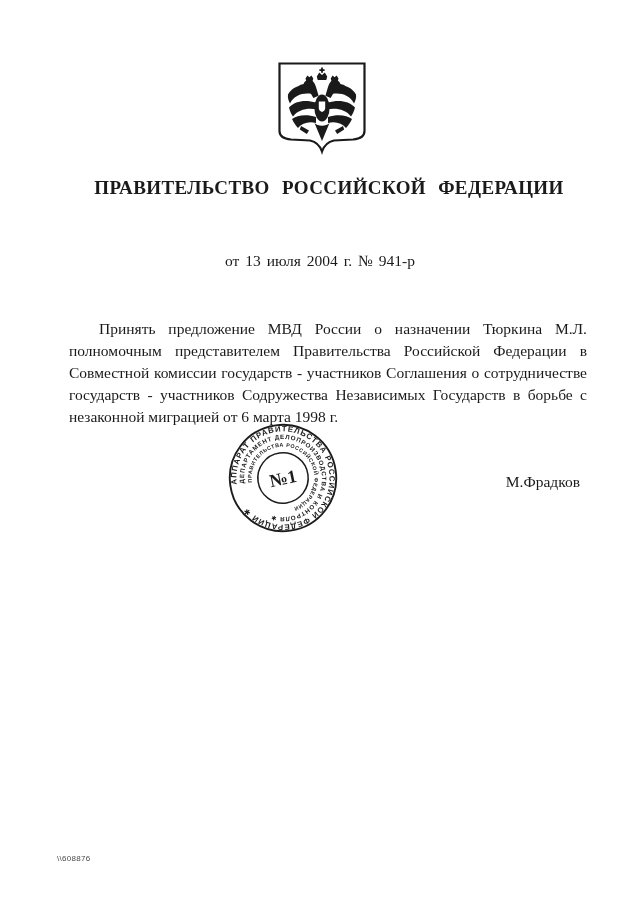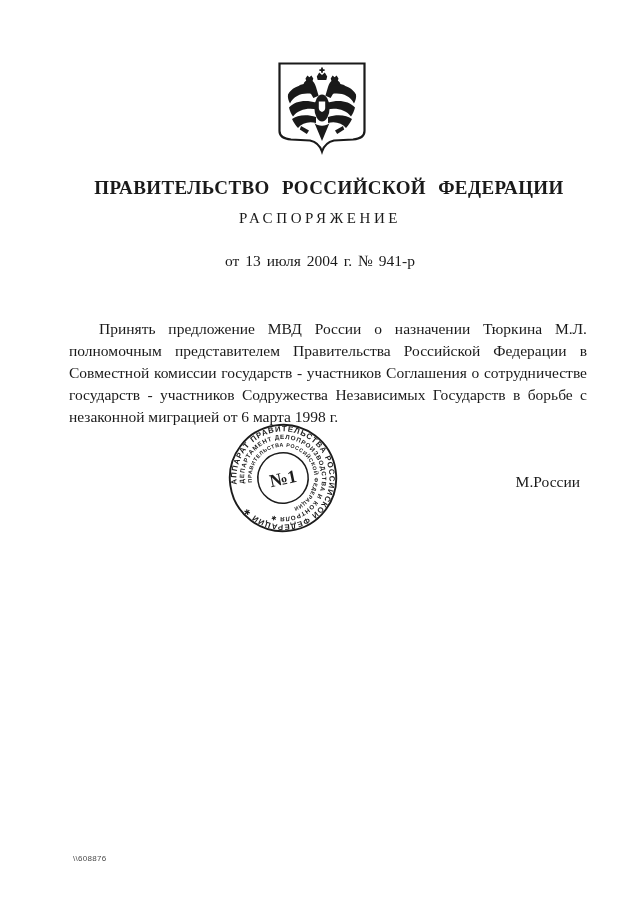--- a/index.html
+++ b/index.html
@@ -48,21 +48,21 @@
     fill:#1c1c1c;font-weight:bold;
   }
   .stamp .ring1{font-size:8.2px;letter-spacing:1px;}
   .stamp .ring2{font-size:6.6px;letter-spacing:.8px;}
   .stamp .ring3{font-size:5.6px;letter-spacing:.6px;}
   .stamp .center-no{
     font-family:"Liberation Serif","DejaVu Serif",serif;
     font-size:19px;
   }
   .footer-code{
-    position:absolute;left:73px;top:854px;
+    position:absolute;left:57px;top:854px;
     font-family:"Liberation Sans","DejaVu Sans",sans-serif;
     font-size:8px;color:#4a4a4a;letter-spacing:.3px;
   }
 </style>
 </head>
 <body>
 
 <div class="page">
 
   <div class="emblem">
@@ -81,26 +81,25 @@
           <path d="M16,52 C21,48 31,47 40,50 L40,56 C33,54 26,56 22,61 C19.6,58.4 17.6,55.2 16,52 Z"></path>
           <path d="M25,59 l8,4.5 -2.2,3.6 -7,-4.5 z"></path>
         </g>
         <use href="#eh" transform="translate(92,0) scale(-1,1)"></use>
         <path d="M42.8,34.5 h6.4 v6.5 q0,2.8 -3.2,4 q-3.2,-1.2 -3.2,-4 z" fill="#ffffff"></path>
       </g>
     </svg>
   </div>
 
   <div class="org-name">ПРАВИТЕЛЬСТВО РОССИЙСКОЙ ФЕДЕРАЦИИ</div>
-  <div class="doc-type">РАСПОРЯЖЕНИЕ</div>
   <div class="date-line">от 13 июля 2004 г. № 941-р</div>
 
   <p class="body-par">Принять предложение МВД России о назначении Тюркина М.Л. полномочным представителем Правительства Российской Федерации в Совместной комиссии государств - участников Соглашения о сотрудничестве государств - участников Содружества Независимых Государств в борьбе с незаконной миграцией от 6 марта 1998 г.</p>
 
-  <div class="sig-name">М.России</div>
+  <div class="sig-name">М.Фрадков</div>
 
   <div class="stamp">
     <svg viewBox="0 0 120 120" width="114" height="114" xmlns="http://www.w3.org/2000/svg">
       <defs>
         <path id="ring1p" d="M 60,60 m -49,0 a 49,49 0 1,1 98,0 a 49,49 0 1,1 -98,0"></path>
         <path id="ring2p" d="M 60,60 m -41,0 a 41,41 0 1,1 82,0 a 41,41 0 1,1 -82,0"></path>
         <path id="ring3p" d="M 60,60 m -33,0 a 33,33 0 1,1 66,0 a 33,33 0 1,1 -66,0"></path>
       </defs>
       <circle cx="60" cy="60" r="56" fill="none" stroke="#1c1c1c" stroke-width="2"></circle>
       <circle cx="60" cy="60" r="26.5" fill="none" stroke="#1c1c1c" stroke-width="1.6"></circle>

